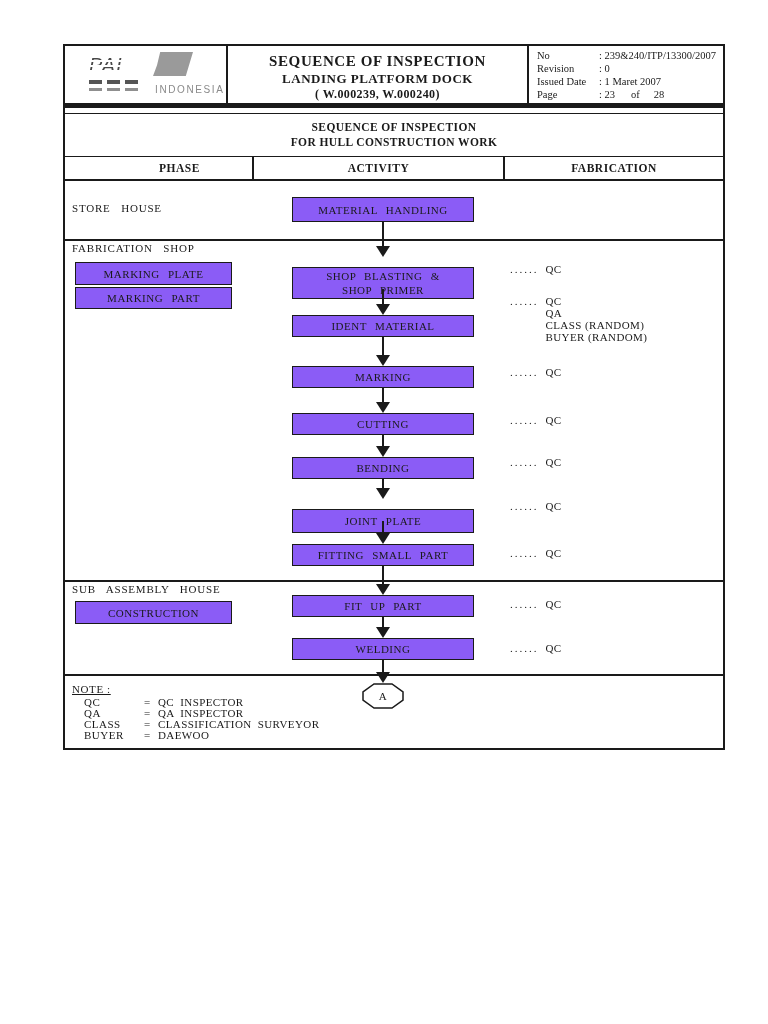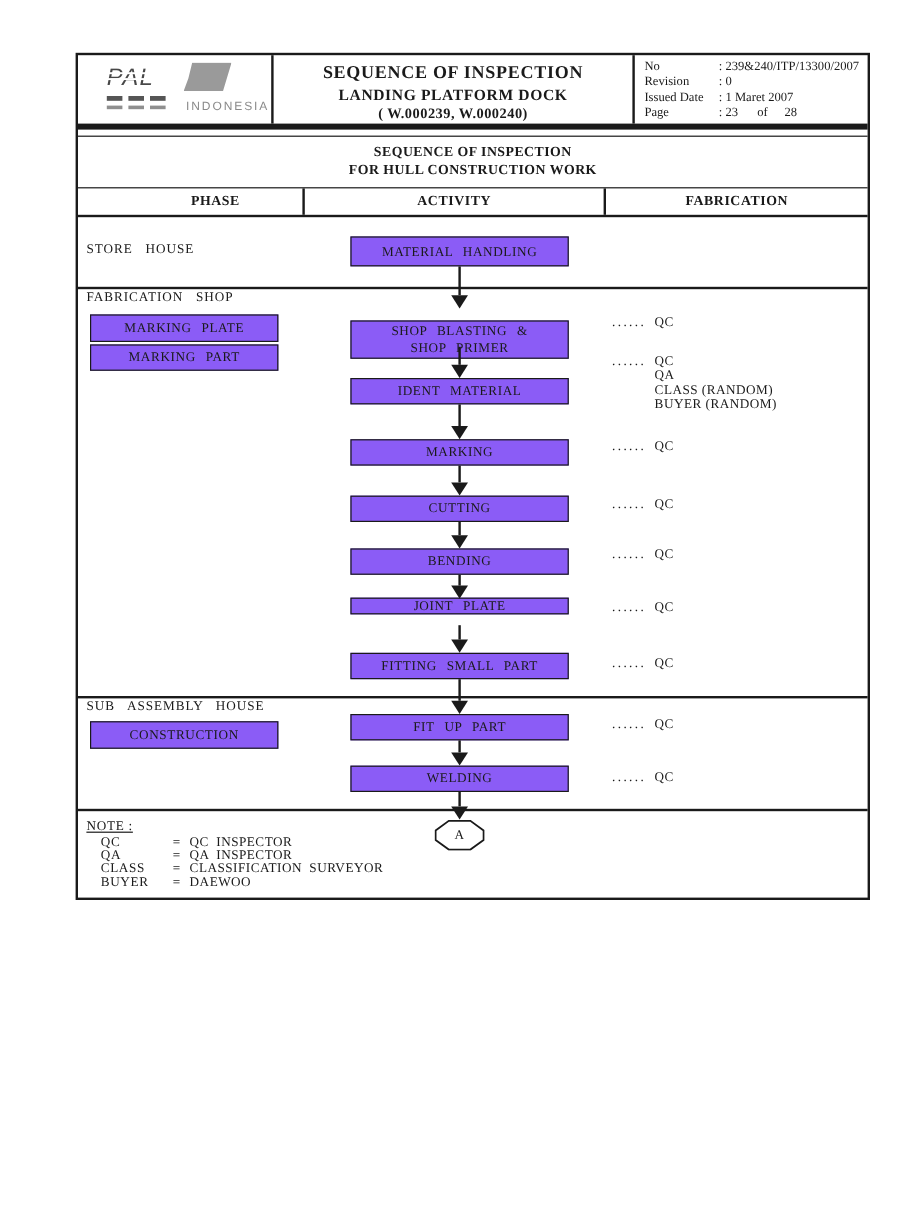--- a/index.html
+++ b/index.html
@@ -171,21 +171,21 @@
       </div>
     <div class="box abox" style="top:320px;height:22px;">
         <span>MARKING</span>
       </div>
     <div class="box abox" style="top:367px;height:22px;">
         <span>CUTTING</span>
       </div>
     <div class="box abox" style="top:411px;height:22px;">
         <span>BENDING</span>
       </div>
-    <div class="box abox" style="top:452px;height:14px;">
+    <div class="box abox" style="top:463px;height:24px;">
         <span>JOINT PLATE</span>
       </div>
     <div class="box abox" style="top:498px;height:22px;">
         <span>FITTING SMALL PART</span>
       </div>
     <div class="box abox" style="top:549px;height:22px;">
         <span>FIT UP PART</span>
       </div>
     <div class="box abox" style="top:592px;height:22px;">
         <span>WELDING</span>

